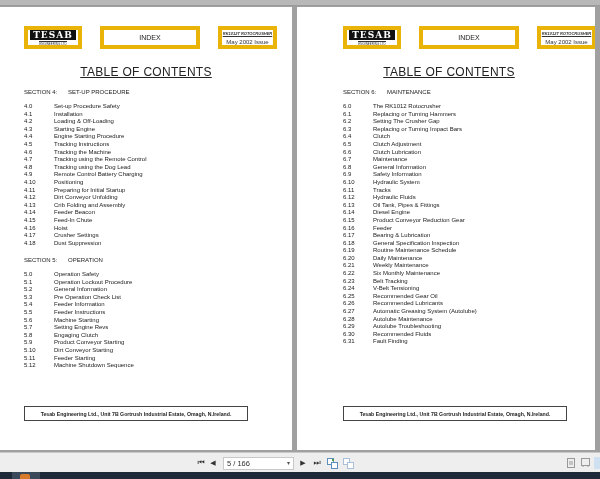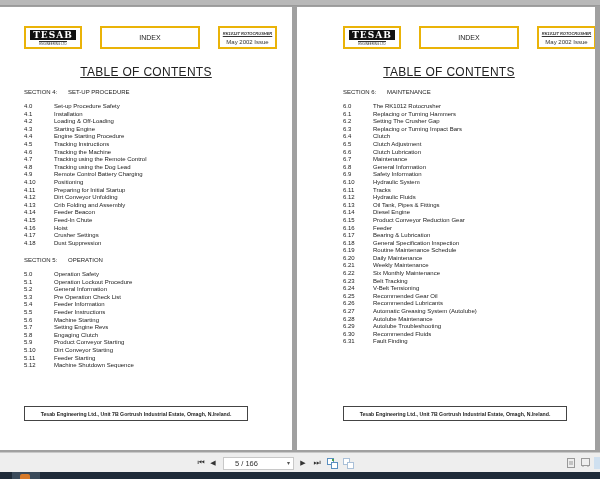--- a/index.html
+++ b/index.html
@@ -5,42 +5,42 @@
     * { box-sizing: border-box; margin: 0; padding: 0; }
     html, body { width: 600px; height: 479px; overflow: hidden; background: #a9a9a9; font-family: "Liberation Sans", sans-serif; }
     .viewer { position: absolute; left: 0; top: 0; width: 600px; height: 452px; background: #a0a0a0; }
     .topbar { position: absolute; left: 0; top: 0; width: 600px; height: 6px; background: #b8b8b8; border-bottom: 1px solid #9a9a9a; }
     .page { position: absolute; top: 7px; height: 443px; background: #ffffff; }
     .page.left { left: 0; width: 292px; }
     .page.right { left: 297px; width: 298px; }
     .rightedge { position: absolute; left: 595px; top: 7px; width: 5px; height: 443px; background: #a0a0a0; }
 
     .hdr { position: absolute; top: 19px; height: 23px; display: flex; }
-    .hdr .box { border: 2px solid #eab308; height: 23px; margin-right: 18px; display: flex; align-items: center; justify-content: center; }
+    .hdr .box { border: 4px solid #eab308; height: 23px; margin-right: 18px; display: flex; align-items: center; justify-content: center; }
     .logo { width: 58px; flex-direction: column; }
     .logo-main { background: #111; color: #fff; font-family: "DejaVu Serif", serif; font-weight: bold; font-size: 9px; letter-spacing: 1px; padding: 0 3px; line-height: 10px; }
     .logo-sub { font-size: 3px; color: #333; line-height: 4px; margin-top: 1px; border-top: 1px solid #333; }
     .idx { width: 100px; font-size: 7px; color: #222; }
     .issue { width: 59px; flex-direction: column; padding-top: 1px; }
     .issue-top { font-size: 4px; font-style: italic; font-weight: bold; text-decoration: underline; color: #333; line-height: 5px; }
     .issue-date { font-size: 6px; color: #333; margin-top: 3px; }
 
     .toc-title { position: absolute; top: 58px; width: 100%; text-align: center; font-size: 12px; text-decoration: underline; color: #222; letter-spacing: 0.3px; }
 
     .section-head { position: absolute; font-size: 6px; color: #222; display: flex; }
     .section-head .num { width: 44px; }
     .list { position: absolute; font-size: 6px; color: #222; }
     .list .row { display: flex; height: 7.6px; line-height: 7.6px; white-space: nowrap; }
     .list .row .n { width: 30px; }
 
     .footer-box { position: absolute; top: 399px; height: 15px; border: 1px solid #444; font-size: 5.2px; font-weight: bold; color: #222; display: flex; align-items: center; justify-content: center; }
 
     .toolbar { position: absolute; left: 0; top: 452px; width: 600px; height: 20px; background: #eeeeee; border-top: 1px solid #c8c8c8; }
     .tb-btn { position: absolute; top: 4px; height: 12px; font-size: 9px; color: #333; display: flex; align-items: center; justify-content: center; }
-    .page-input { position: absolute; left: 223px; top: 4px; width: 71px; height: 13px; background: #fff; border: 1px solid #c8c8c8; font-size: 7.5px; color: #333; padding-left: 11px; line-height: 11px; }
+    .page-input { position: absolute; left: 223px; top: 4px; width: 71px; height: 13px; background: #fff; border: 1px solid #c8c8c8; font-size: 7.5px; color: #333; padding-left: 3px; line-height: 11px; }
     .page-input .dd { position: absolute; right: 3px; top: 0; font-size: 6px; color: #555; }
     .taskbar { position: absolute; left: 0; top: 472px; width: 600px; height: 7px; background: #1e2a38; }
     .task-icon { position: absolute; left: 12px; top: 472px; width: 28px; height: 7px; background: #3a4a5a; }
     .task-icon-inner { position: absolute; left: 20px; top: 474px; width: 10px; height: 5px; background: #d77a2a; border-radius: 2px 2px 0 0; }
   </style>
 </head>
 <body>
 
 <div class="viewer">
   <div class="topbar"></div>

